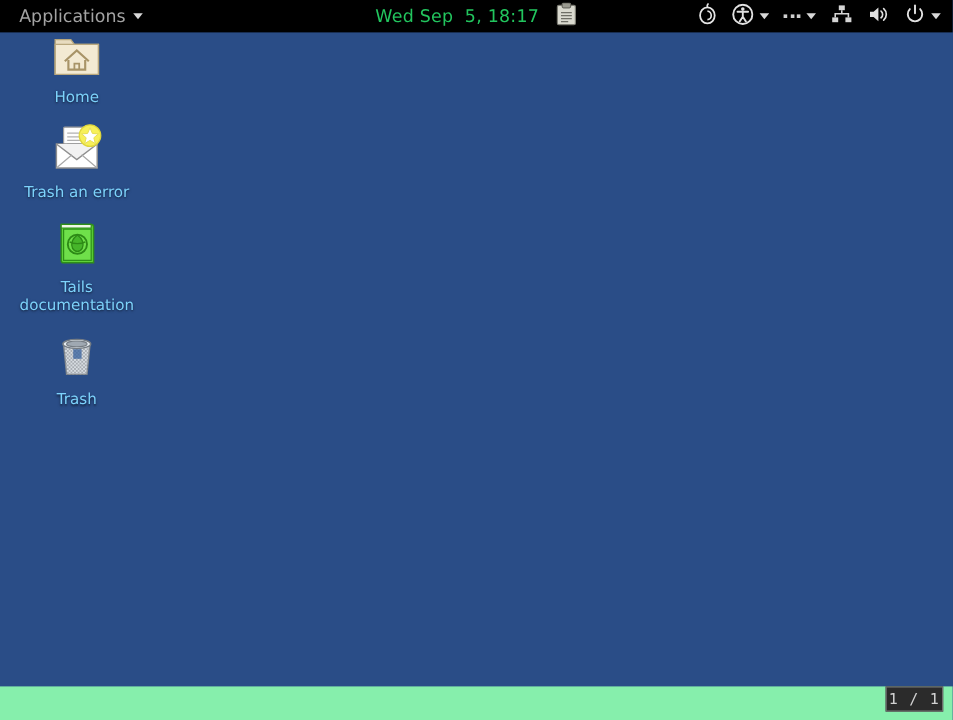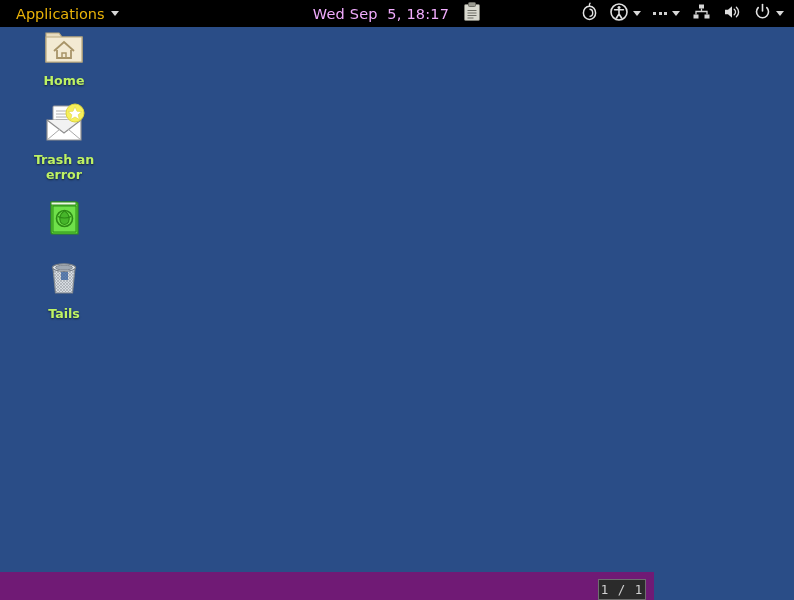--- a/index.html
+++ b/index.html
@@ -15,39 +15,39 @@
     position: absolute; top: 0; left: 0;
     width: 794px; height: 27px;
     background: #000000;
     display: flex; align-items: center;
     color: #e8e8e8;
     z-index: 50;
   }
   .menu-item {
     display: flex; align-items: center; gap: 6px;
     height: 27px; padding: 0 10px;
-    font-size: 14.5px; color: #eab308;
+    font-size: 14.5px; color: #a3a3a3;
     cursor: default; white-space: nowrap;
   }
   .caret {
     width: 0; height: 0;
     border-left: 4.5px solid transparent;
     border-right: 4.5px solid transparent;
     border-top: 5px solid #d8d8d8;
     display: inline-block;
   }
   .panel-spacer-left { width: 6px; }
 
   .clock-wrap {
     position: absolute; left: 0; right: 0;
     display: flex; justify-content: center; align-items: center;
     gap: 14px; pointer-events: none;
   }
   .clock {
-    font-size: 14.5px; color: #f0abfc; letter-spacing: .2px;
+    font-size: 14.5px; color: #22c55e; letter-spacing: .2px;
     pointer-events: auto; cursor: default; white-space: pre;
   }
   .clipboard-icon { pointer-events: auto; display: block; }
 
   .tray {
     position: absolute; right: 4px; top: 0;
     height: 27px;
     display: flex; align-items: center; gap: 0;
   }
   .tray-item {
@@ -75,32 +75,31 @@
     display: flex; flex-direction: column; align-items: center;
     cursor: default;
   }
   .icon-art {
     width: 48px; height: 48px;
     display: flex; align-items: center; justify-content: center;
   }
   .icon-label {
     margin-top: 4px;
     font-size: 12.6px; line-height: 15px;
-    color: #bef264; text-align: center;
+    color: #7dd3fc; text-align: center;
     width: 96px; word-wrap: break-word;
     text-shadow: 0 1px 2px rgba(0,0,0,.6);
-    font-weight: bold;
   }
 
   
   .bottom-panel {
     position: absolute; left: 0; top: 572px;
-    width: 654px; height: 28px;
-    background: #701a75;
-    display: flex; align-items: flex-end; justify-content: flex-end;
+    width: 794px; height: 28px;
+    background: #86efac;
+    display: flex; align-items: flex-start; justify-content: flex-end;
     z-index: 50;
   }
   .workspace-switcher {
     margin-right: 8px;
     min-width: 48px; height: 21px;
     border: 1px solid #6e6e6e;
     background: #2b2b2b;
     display: flex; align-items: center; justify-content: center;
     color: #d2d2d2; font-size: 12.5px;
     font-family: "DejaVu Sans Mono", "Liberation Mono", monospace;
@@ -243,38 +242,39 @@
       <div class="icon-art">
         <svg width="48" height="48" viewBox="0 0 48 48">
           <path d="M11 8 H36 A2 2 0 0 1 38 10 V40 H13 A2 2 0 0 1 11 38 Z" fill="#5fd23a" stroke="#2f8f18" stroke-width="1.2"></path>
           <path d="M11 8 H36 V11 H11 Z" fill="#eef7e6" stroke="#2f8f18" stroke-width="1"></path>
           <path d="M13 12 H36 V38 H13 Z" fill="#6fe04a" stroke="#2f8f18" stroke-width="1"></path>
           <circle cx="24.5" cy="24.5" r="8" fill="none" stroke="#2d8a16" stroke-width="1.6"></circle>
           <path d="M24.5 16.8 C20 20 19 24 20.5 28 C22.5 31.4 26.5 31.4 28.5 28 C30 24 29 20 24.5 16.8 Z" fill="#46b52a" stroke="#2d8a16" stroke-width="1.1"></path>
           <path d="M18 22.5 C21 24.5 28 24.5 31 22.5" fill="none" stroke="#2d8a16" stroke-width="1.2"></path>
         </svg>
       </div>
+      <div class="icon-label">Tails documentation</div>
     </div>
 
     <div class="desktop-icon">
       <div class="icon-art">
         <svg width="48" height="48" viewBox="0 0 48 48">
           <defs>
             <pattern id="mesh" width="3" height="3" patternUnits="userSpaceOnUse">
               <path d="M0 0 L3 3 M3 0 L0 3" stroke="#9aa0a6" stroke-width=".6"></path>
             </pattern>
           </defs>
           <path d="M13 14 L15.5 39 H32.5 L35 14 Z" fill="#d8dde2" stroke="#7d848b" stroke-width="1.2"></path>
           <path d="M13 14 L15.5 39 H32.5 L35 14 Z" fill="url(#mesh)" stroke="none"></path>
           <rect x="21" y="18" width="7" height="8" fill="#36609e" opacity=".75"></rect>
           <ellipse cx="24" cy="13.6" rx="11.6" ry="3.8" fill="#e8edf1" stroke="#757c84" stroke-width="1.2"></ellipse>
           <ellipse cx="24" cy="13.6" rx="8.6" ry="2.4" fill="#9fa8b2" stroke="#757c84" stroke-width=".9"></ellipse>
         </svg>
       </div>
-      <div class="icon-label">Tails</div>
+      <div class="icon-label">Trash</div>
     </div>
 
   </div>
 </div>
 
 <div class="bottom-panel">
   <div class="workspace-switcher">1 / 1</div>
 </div>
 
 </body></html>

